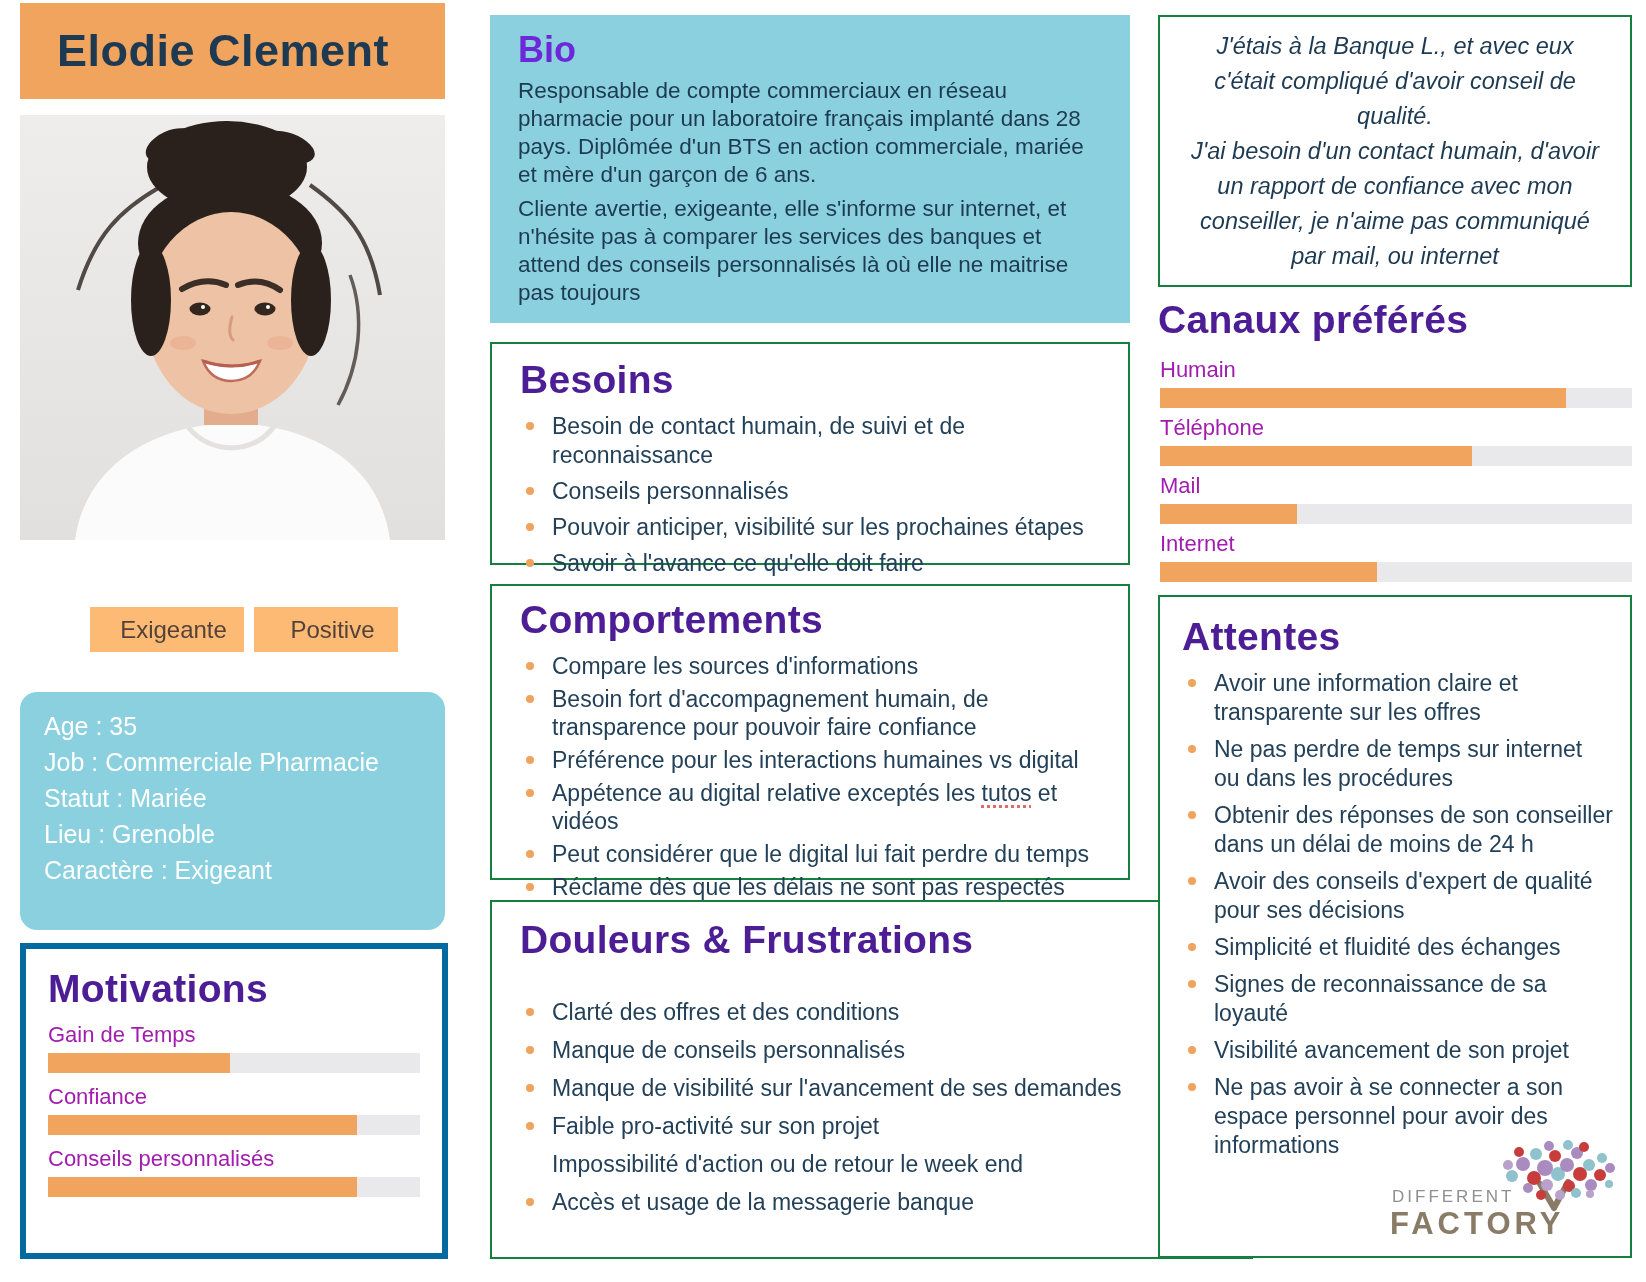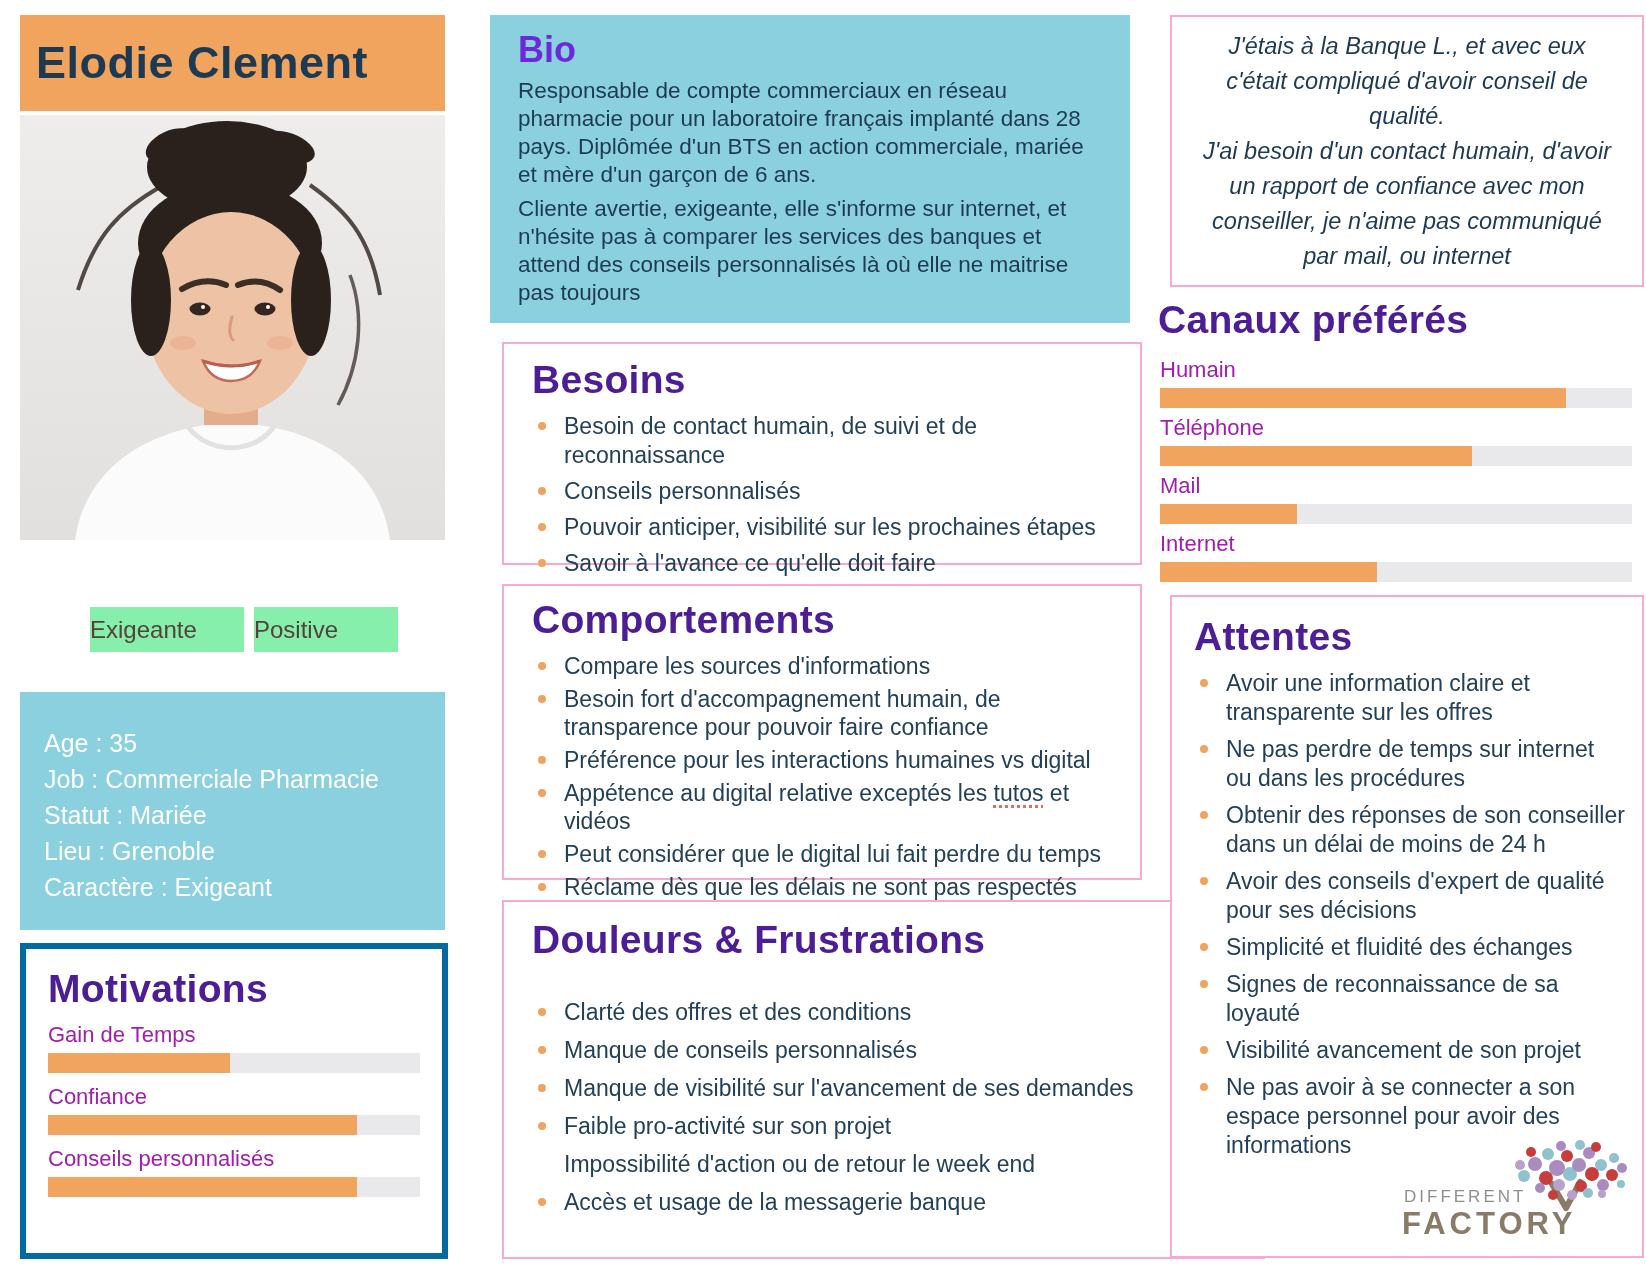--- a/index.html
+++ b/index.html
@@ -2,36 +2,36 @@
 <html><head>
 <meta charset="utf-8">
 <style>
   html,body{margin:0;padding:0;background:#ffffff;}
   .canvas{
     position:relative;width:1646px;height:1282px;background:#ffffff;
     font-family:"Liberation Sans",sans-serif;color:#234059;overflow:hidden;
   }
   .abs{position:absolute;}
   
-  .name-header{left:20px;top:15px;width:425px;height:96px;background:#F0A45E;
-    display:flex;align-items:center;padding-left:16px;box-sizing:border-box;}
+  .name-header{left:20px;top:3px;width:425px;height:96px;background:#F0A45E;
+    display:flex;align-items:center;padding-left:37px;box-sizing:border-box;}
   .name-header h1{margin:0;font-size:45px;font-weight:600;color:#1E3A52;letter-spacing:.5px;}
   .photo{left:20px;top:115px;width:425px;height:425px;}
-  .tag{top:607px;height:45px;background:#86efac;color:#54423A;font-size:24px;
-    display:flex;align-items:center;justify-content:flex-start;box-sizing:border-box;}
+  .tag{top:607px;height:45px;background:#fdba74;color:#54423A;font-size:24px;
+    display:flex;align-items:center;justify-content:center;box-sizing:border-box;padding-left:13px;}
   .tag1{left:90px;width:154px;}
   .tag2{left:254px;width:144px;}
   .info-box{left:20px;top:692px;width:425px;height:238px;background:#8BD0DE;
-    box-sizing:border-box;padding:33px 0 0 24px;}
+    box-sizing:border-box;padding:16px 0 0 24px;border-radius:17px;}
   .detail-line{color:#ffffff;font-size:25px;line-height:36px;}
   .motivations-box{left:20px;top:943px;width:428px;height:316px;border:6px solid #0369a1;
     box-sizing:border-box;background:#fff;padding:18px 22px 12px 22px;}
   
   .sec-title{color:#4c1d95;font-size:39px;font-weight:600;letter-spacing:.3px;margin:0;}
-  .bordered{border:2px solid #f9a8d4;box-sizing:border-box;background:#fff;margin-left:12px;}
+  .bordered{border:2px solid #15803d;box-sizing:border-box;background:#fff;}
   .bars{margin-top:10px;}
   .bar-row{margin-bottom:10px;}
   .bar-label{font-size:22px;color:#a21caf;line-height:28px;}
   .bar-track{height:20px;background:#E9E9EB;margin-top:4px;}
   .bar-fill{height:100%;background:#F0A45E;width:0;}
   ul.bullets{list-style:none;margin:10px 0 0 0;padding:0;}
   ul.bullets li{display:flex;align-items:flex-start;margin-bottom:7px;
     font-size:23px;line-height:29px;color:#234059;}
   .dot{flex:0 0 auto;width:8px;height:8px;border-radius:50%;background:#EFA35D;
     margin:10px 18px 0 6px;}

